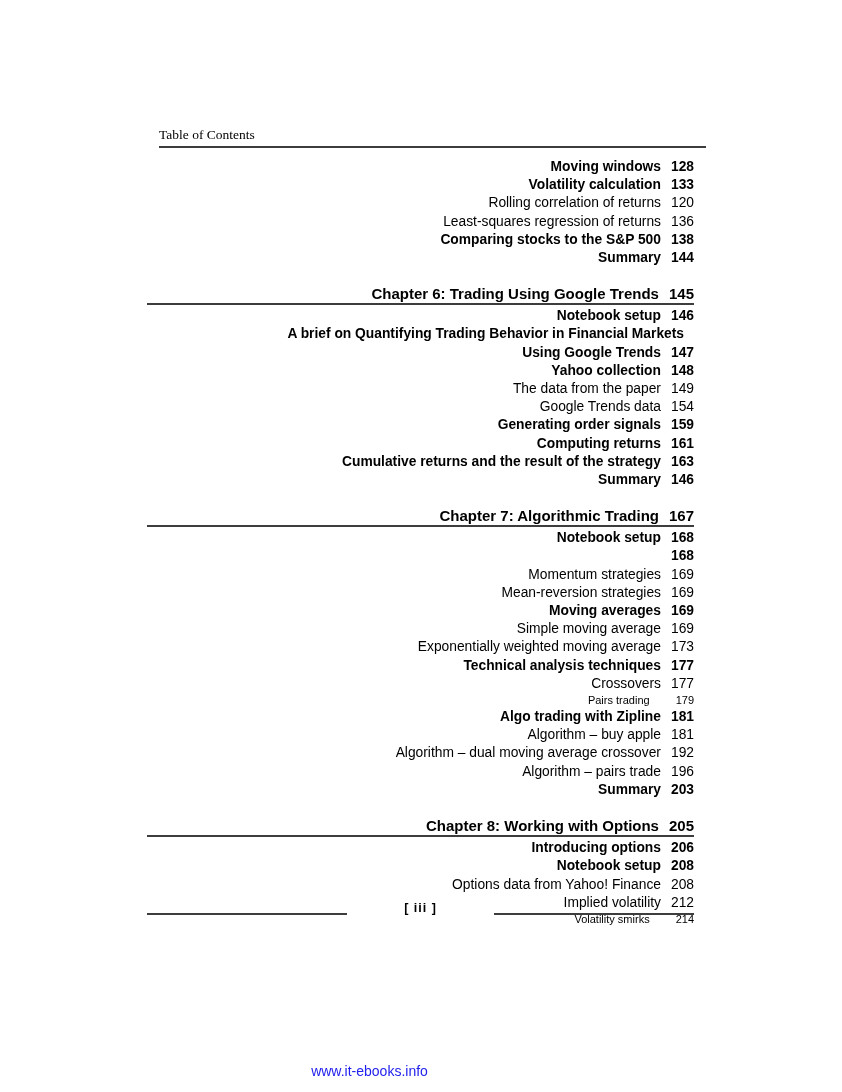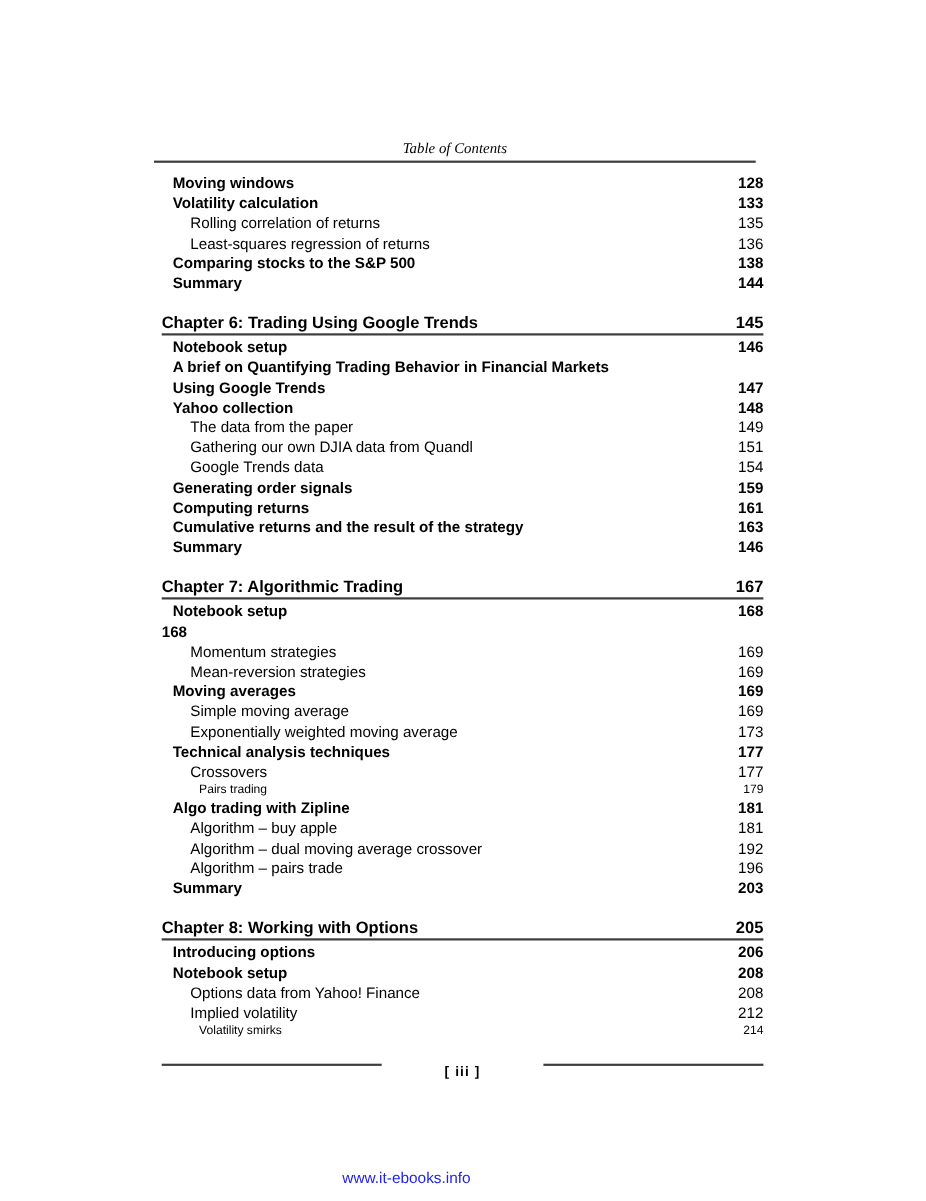--- a/index.html
+++ b/index.html
@@ -8,52 +8,51 @@
     background:#ffffff;
     font-family:"Liberation Sans", sans-serif;
     color:#000000;
     position:relative;
     overflow:hidden;
   }
   .page { position:absolute; inset:0; }
 
   
   .header {
-    position:absolute; left:140px; width:547px; top:127px;
-    text-align:center;
+    position:absolute; left:159px; width:547px; top:127px;
+    text-align:left;
     font-family:"Liberation Serif", serif;
-    font-style:italic;
     font-size:13.5px;
     padding-bottom:3px;
     border-bottom:2px solid #3d3d3d;
   }
 
   
   .toc { position:absolute; left:147px; width:547px; top:158px; }
   .row {
-    display:flex; justify-content:space-between; align-items:baseline;
+    display:flex; justify-content:flex-end; align-items:baseline;
     font-size:13.8px; line-height:18.2px;
   }
   .row .t { padding-right:10px; }
   .row .p { white-space:nowrap; }
   .lvl0 {
     font-weight:bold; font-size:15px; line-height:19px;
     margin-top:17px; margin-bottom:2px;
     border-bottom:2px solid #3d3d3d;
   }
   .lvl1 { font-weight:bold; }
   .lvl1 .t { padding-left:10px; }
   .lvl2 .t { padding-left:26px; }
   .lvl3 { font-size:11px; line-height:15px;gap:16px; }
   .lvl3 .t { padding-left:34px; }
 
   
   .footer {
-    position:absolute; left:147px; width:547px; top:967px;
-    display:flex; align-items:flex-start;gap:45px;
+    position:absolute; left:147px; width:547px; top:901px;
+    display:flex; align-items:flex-end;gap:45px;
   }
   .fline { flex:1; height:2px; background:#3d3d3d; }
   .fnum {
     font-weight:bold; font-size:12.5px;
     padding:0 12px; letter-spacing:1px;
   }
 
   
   .watermark-wrap { position:absolute; left:0; width:739px; top:1062px; text-align:center; }
   .watermark { font-size:14px; text-decoration:none; cursor:pointer; }
@@ -71,21 +70,21 @@
       <div class="row lvl1">
     <span class="t">Moving windows</span>
     <span class="p">128</span>
   </div>
       <div class="row lvl1">
     <span class="t">Volatility calculation</span>
     <span class="p">133</span>
   </div>
       <div class="row lvl2">
     <span class="t">Rolling correlation of returns</span>
-    <span class="p">135</span>
+    <span class="p">120</span>
   </div>
       <div class="row lvl2">
     <span class="t">Least-squares regression of returns</span>
     <span class="p">136</span>
   </div>
       <div class="row lvl1">
     <span class="t">Comparing stocks to the S&amp;P 500</span>
     <span class="p">138</span>
   </div>
       <div class="row lvl1">
@@ -108,24 +107,20 @@
     <span class="t">Using Google Trends</span>
     <span class="p">147</span>
   </div>
       <div class="row lvl1">
     <span class="t">Yahoo collection</span>
     <span class="p">148</span>
   </div>
       <div class="row lvl2">
     <span class="t">The data from the paper</span>
     <span class="p">149</span>
-  </div>
-      <div class="row lvl2">
-    <span class="t">Gathering our own DJIA data from Quandl</span>
-    <span class="p">151</span>
   </div>
       <div class="row lvl2">
     <span class="t">Google Trends data</span>
     <span class="p">154</span>
   </div>
       <div class="row lvl1">
     <span class="t">Generating order signals</span>
     <span class="p">159</span>
   </div>
       <div class="row lvl1">

